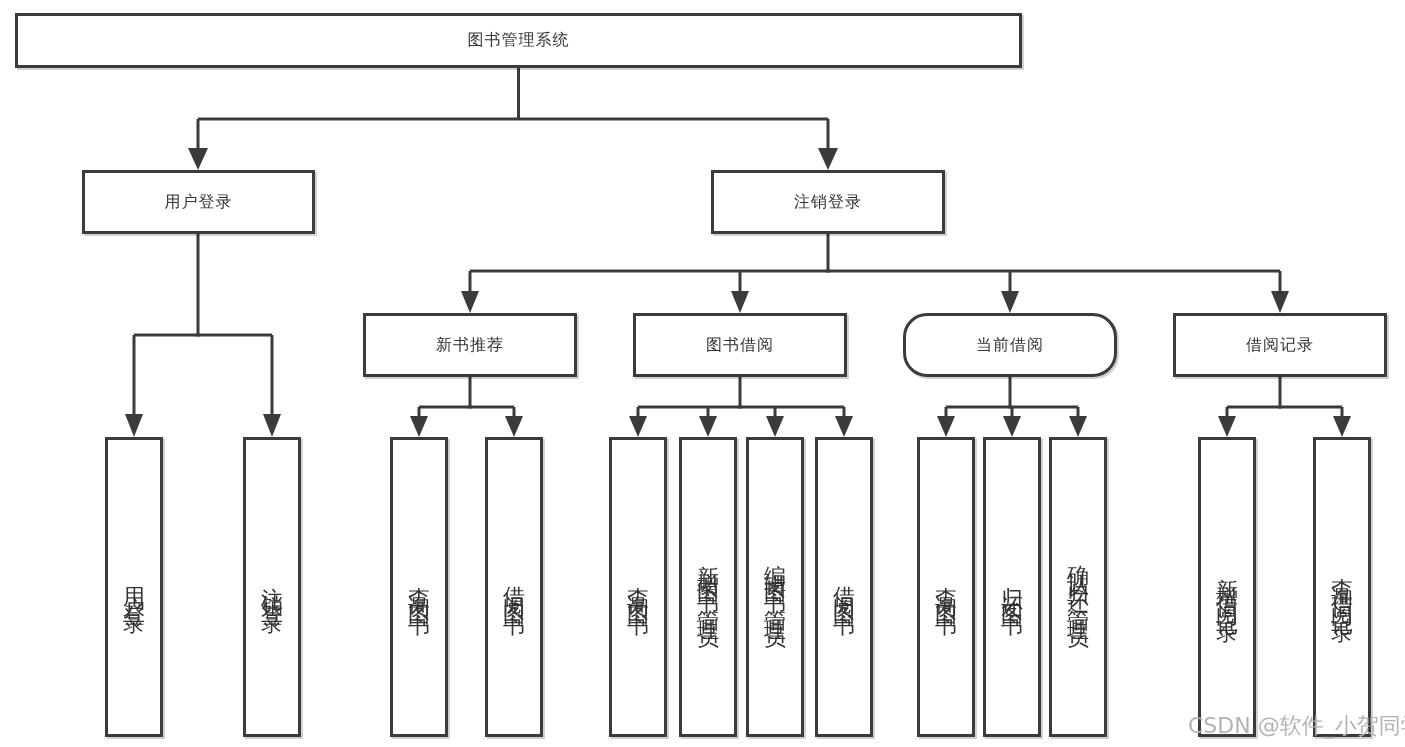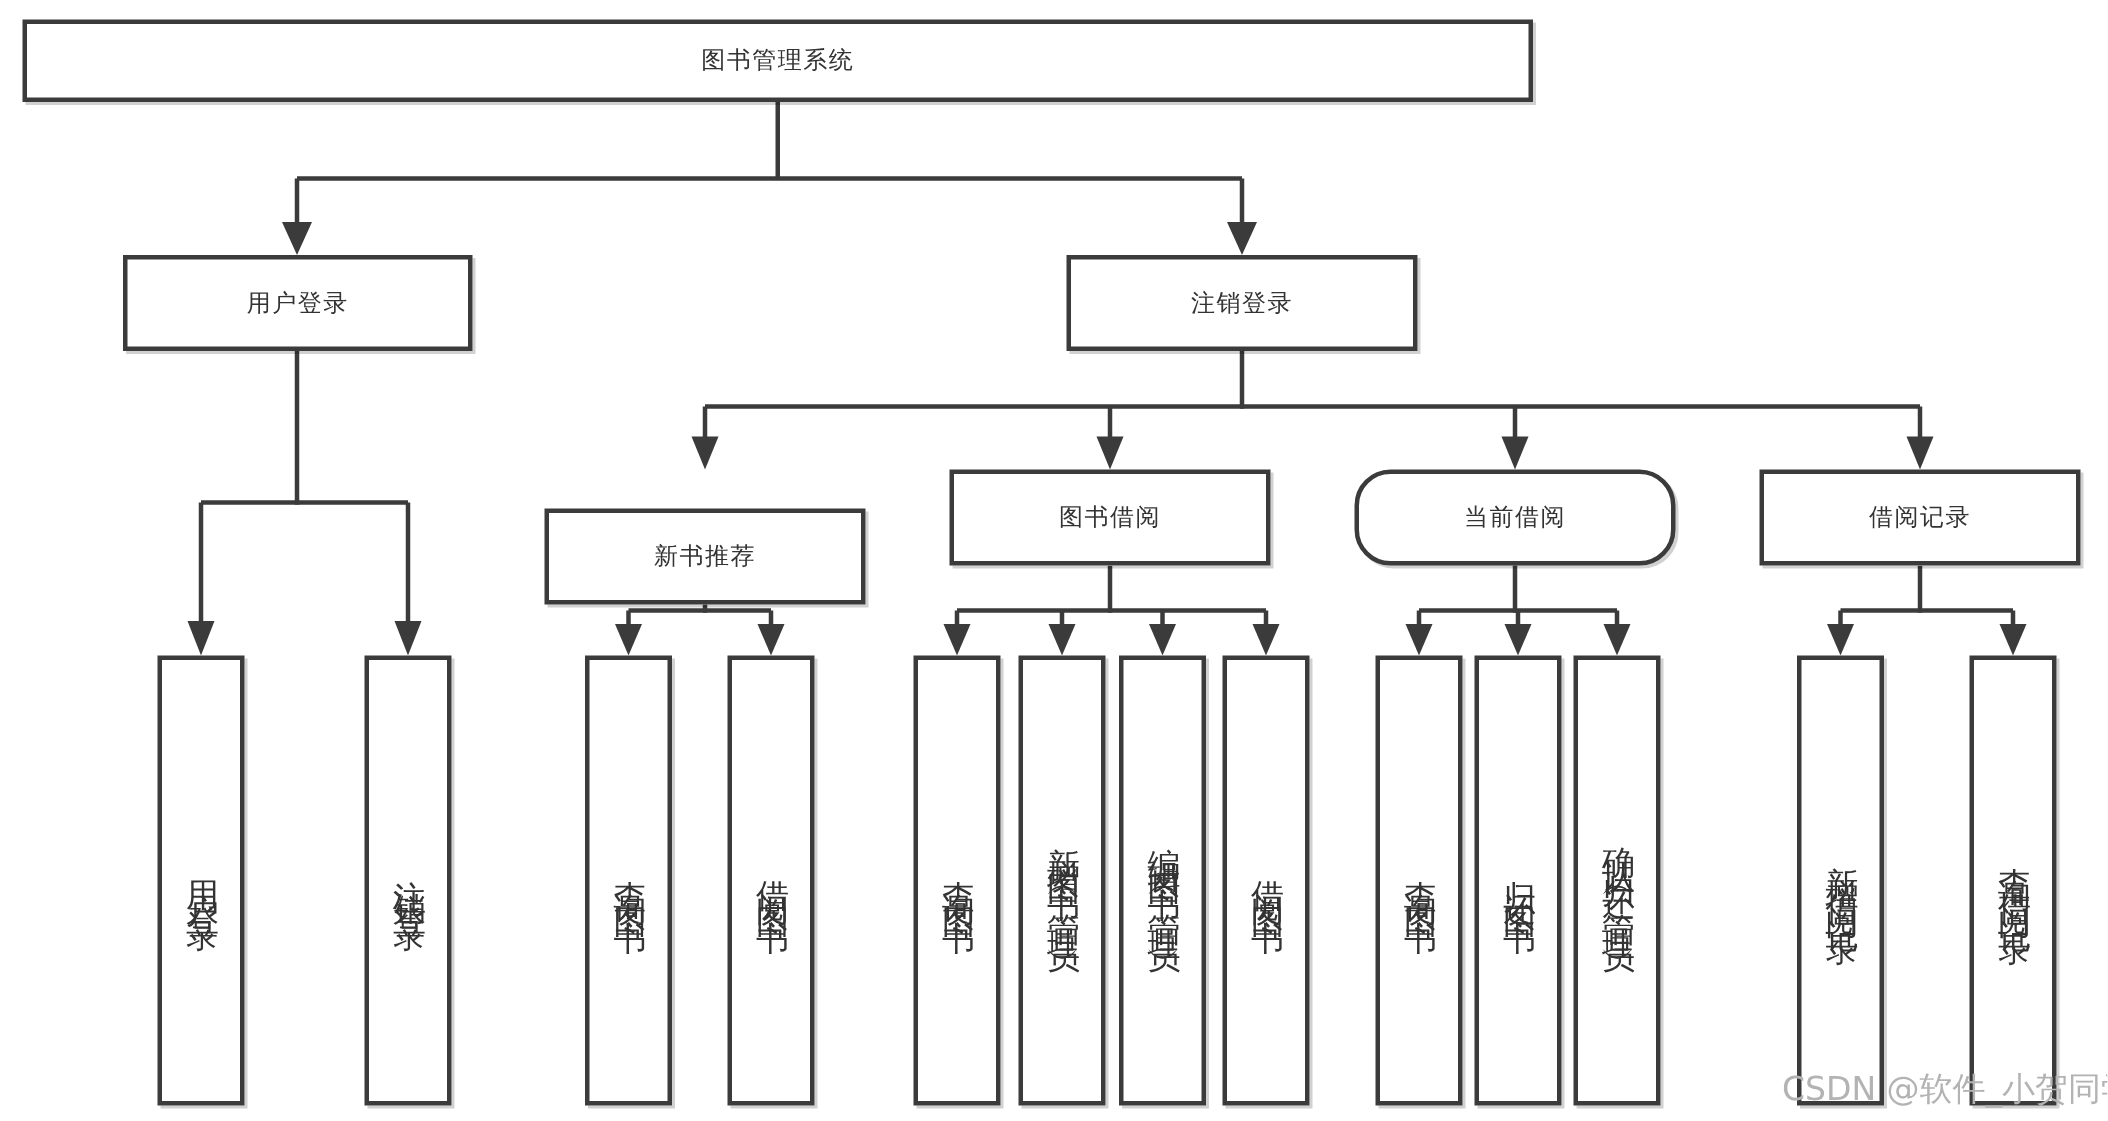--- a/index.html
+++ b/index.html
@@ -123,21 +123,21 @@
     <span>图书管理系统</span>
   </div>
 
   <div class="hnode" style="left:82px;top:170px;width:233px;height:64px;">
     <span>用户登录</span>
   </div>
   <div class="hnode" style="left:711px;top:170px;width:234px;height:64px;">
     <span>注销登录</span>
   </div>
 
-  <div class="hnode" style="left:363px;top:313px;width:214px;height:64px;margin-top:26px;">
+  <div class="hnode" style="left:363px;top:313px;width:214px;height:64px;">
     <span>新书推荐</span>
   </div>
   <div class="hnode" style="left:633px;top:313px;width:214px;height:64px;">
     <span>图书借阅</span>
   </div>
   <div class="hnode" style="left:903px;top:313px;width:214px;height:64px;border-radius:24px;">
     <span>当前借阅</span>
   </div>
   <div class="hnode" style="left:1173px;top:313px;width:214px;height:64px;">
     <span>借阅记录</span>

